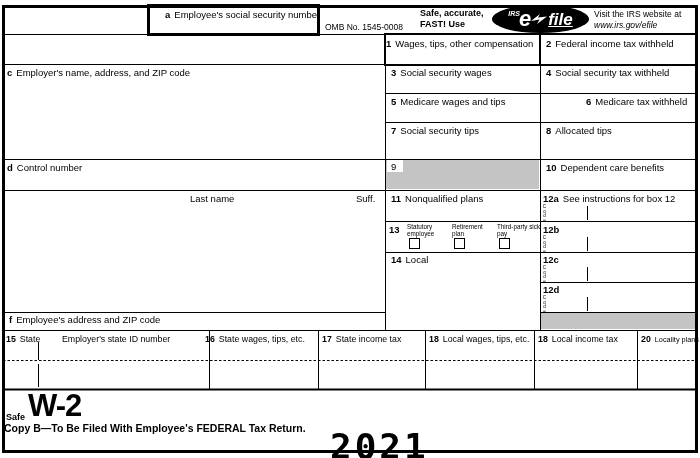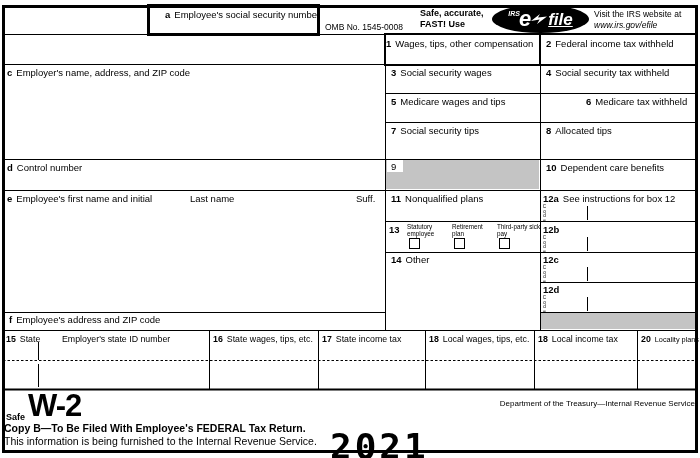--- a/index.html
+++ b/index.html
@@ -80,21 +80,20 @@
   <div class="lbl" style="left:594px;top:9px;font-size:8.5px;line-height:11px;white-space:normal;width:102px;"><span>Visit the IRS website at</span><br><i>www.irs.gov/efile</i></div>
 
   <div class="field" style="left:7px;top:50px;width:370px;height:12px;"></div>
 
   <div class="lbl" style="left:7px;top:68px;"><span class="num">c</span><span>Employer's name, address, and ZIP code</span></div>
   <div class="field" style="left:7px;top:80px;width:370px;height:76px;"></div>
 
   <div class="lbl" style="left:7px;top:163px;"><span class="num">d</span><span>Control number</span></div>
   <div class="field" style="left:7px;top:175px;width:370px;height:12px;"></div>
 
-  <div class="lbl" style="left:7px;top:194px;"><span class="num">e</span><span>Employee's first name and initial</span></div>
   <div class="lbl" style="left:190px;top:194px;">Last name</div>
   <div class="lbl" style="left:356px;top:194px;">Suff.</div>
   <div class="field" style="left:7px;top:207px;width:175px;height:20px;"></div>
   <div class="field" style="left:188px;top:207px;width:160px;height:20px;"></div>
   <div class="field" style="left:352px;top:207px;width:28px;height:20px;"></div>
 
   <div class="lbl" style="left:9px;top:315px;"><span class="num">f</span><span>Employee's address and ZIP code</span></div>
   <div class="field" style="left:180px;top:314px;width:200px;height:14px;"></div>
 
   <div class="lbl" style="left:386px;top:39px;"><span class="num">1</span><span>Wages, tips, other compensation</span></div>
@@ -133,33 +132,33 @@
   <div class="tinylbl" style="left:407px;top:224px;width:42px;">Statutory employee</div>
   <div class="tinylbl" style="left:452px;top:224px;width:40px;">Retirement plan</div>
   <div class="tinylbl" style="left:497px;top:224px;width:44px;">Third-party sick pay</div>
   <div class="cb" style="left:409px;top:238px;"></div>
   <div class="cb" style="left:454px;top:238px;"></div>
   <div class="cb" style="left:499px;top:238px;"></div>
   <div class="lbl" style="left:543px;top:225px;"><span class="num">12b</span></div>
   <div class="code" style="left:542px;top:235px;">Code</div>
   <div class="field" style="left:592px;top:237px;width:100px;height:13px;"></div>
 
-  <div class="lbl" style="left:391px;top:255px;"><span class="num">14</span><span>Other</span></div>
+  <div class="lbl" style="left:391px;top:255px;"><span class="num">14</span><span>Local</span></div>
   <div class="field" style="left:391px;top:267px;width:140px;height:40px;"></div>
   <div class="lbl" style="left:543px;top:255px;"><span class="num">12c</span></div>
   <div class="code" style="left:542px;top:265px;">Code</div>
   <div class="field" style="left:592px;top:267px;width:100px;height:13px;"></div>
 
   <div class="lbl" style="left:543px;top:285px;"><span class="num">12d</span></div>
   <div class="code" style="left:542px;top:295px;">Code</div>
   <div class="field" style="left:592px;top:297px;width:100px;height:13px;"></div>
 
   <div class="lbl sm" style="left:6px;top:334px;"><span class="num">15</span><span>State</span></div>
   <div class="lbl sm" style="left:62px;top:334px;">Employer's state ID number</div>
-  <div class="lbl sm" style="left:213px;top:334px;"><span class="num">16</span><span>State wages, tips, etc.</span></div>
+  <div class="lbl sm" style="left:205px;top:334px;"><span class="num">16</span><span>State wages, tips, etc.</span></div>
   <div class="lbl sm" style="left:322px;top:334px;"><span class="num">17</span><span>State income tax</span></div>
   <div class="lbl sm" style="left:429px;top:334px;"><span class="num">18</span><span>Local wages, tips, etc.</span></div>
   <div class="lbl sm" style="left:538px;top:334px;"><span class="num">18</span><span>Local income tax</span></div>
   <div class="lbl" style="left:641px;top:334px;font-size:7.3px;"><span class="num" style="font-size:8.8px;">20</span><span>Locality plans</span></div>
 
   <div class="field" style="left:6px;top:344px;width:28px;height:14px;"></div>
   <div class="field" style="left:44px;top:344px;width:160px;height:14px;"></div>
   <div class="field" style="left:213px;top:344px;width:100px;height:14px;"></div>
   <div class="field" style="left:322px;top:344px;width:98px;height:14px;"></div>
   <div class="field" style="left:429px;top:344px;width:100px;height:14px;"></div>
@@ -169,17 +168,15 @@
   <div class="field" style="left:44px;top:366px;width:160px;height:18px;"></div>
   <div class="field" style="left:213px;top:366px;width:100px;height:18px;"></div>
   <div class="field" style="left:322px;top:366px;width:98px;height:18px;"></div>
   <div class="field" style="left:429px;top:366px;width:100px;height:18px;"></div>
   <div class="field" style="left:538px;top:366px;width:94px;height:18px;"></div>
   <div class="field" style="left:641px;top:366px;width:52px;height:18px;"></div>
 
   <div class="lbl ftbold" style="left:6px;top:412px;font-size:9px;">Safe</div>
   <div class="lbl" style="left:28px;top:391px;font-size:31px;font-weight:bold;letter-spacing:-1px;line-height:30px;">W-2</div>
   <div class="year" style="left:330px;top:390px;margin-top:40px;">2021</div>
-  <div class="lbl" style="right:5px;top:399px;font-size:8px;">Department of the Treasury—Internal Revenue Service</div>
   <div class="lbl ftbold" style="left:4px;top:423px;font-size:10.5px;">Copy B—To Be Filed With Employee's FEDERAL Tax Return.</div>
-  <div class="lbl" style="left:4px;top:436px;font-size:10.5px;">This information is being furnished to the Internal Revenue Service.</div>
 
 </div>
 
 </body></html>

